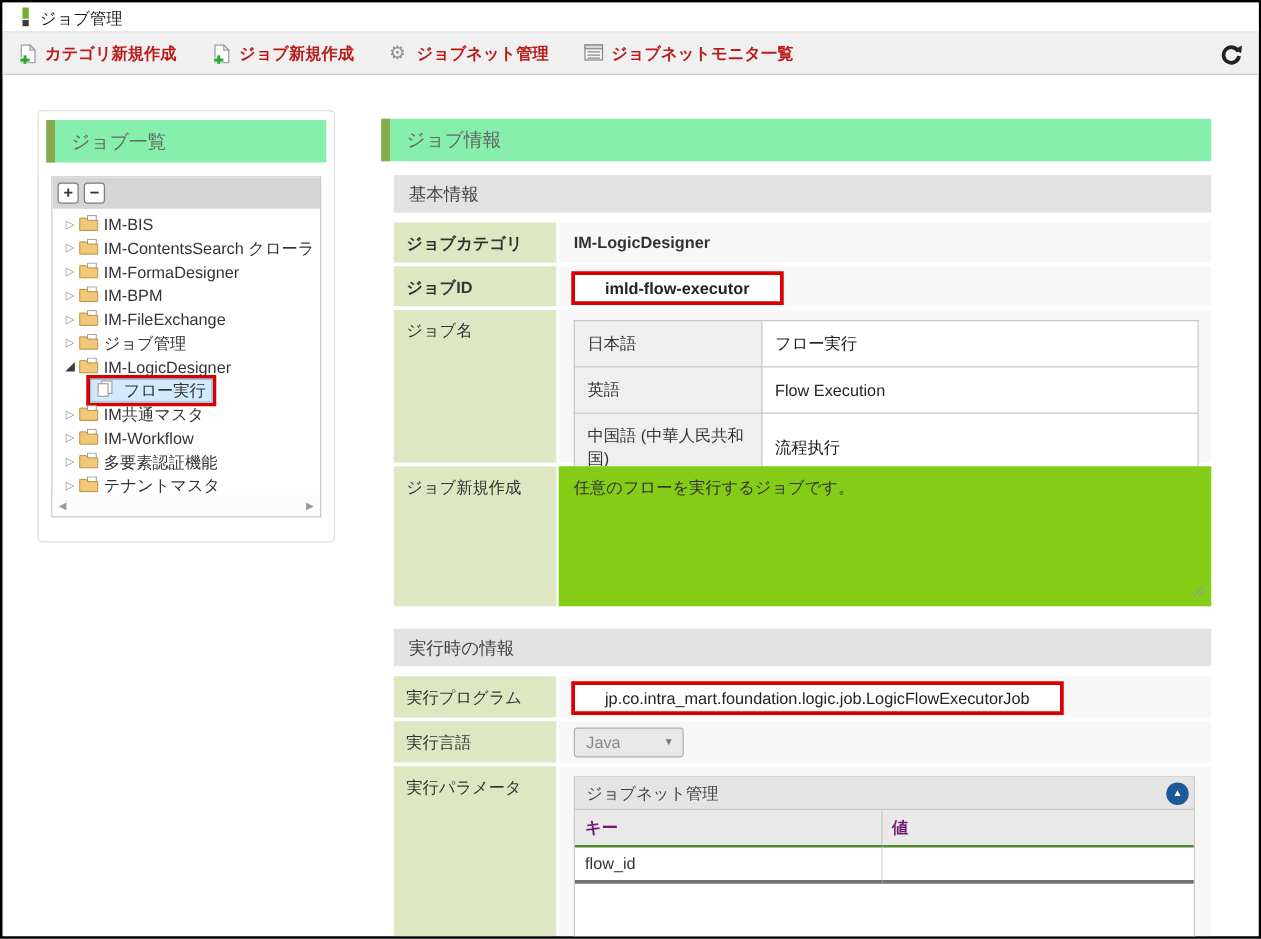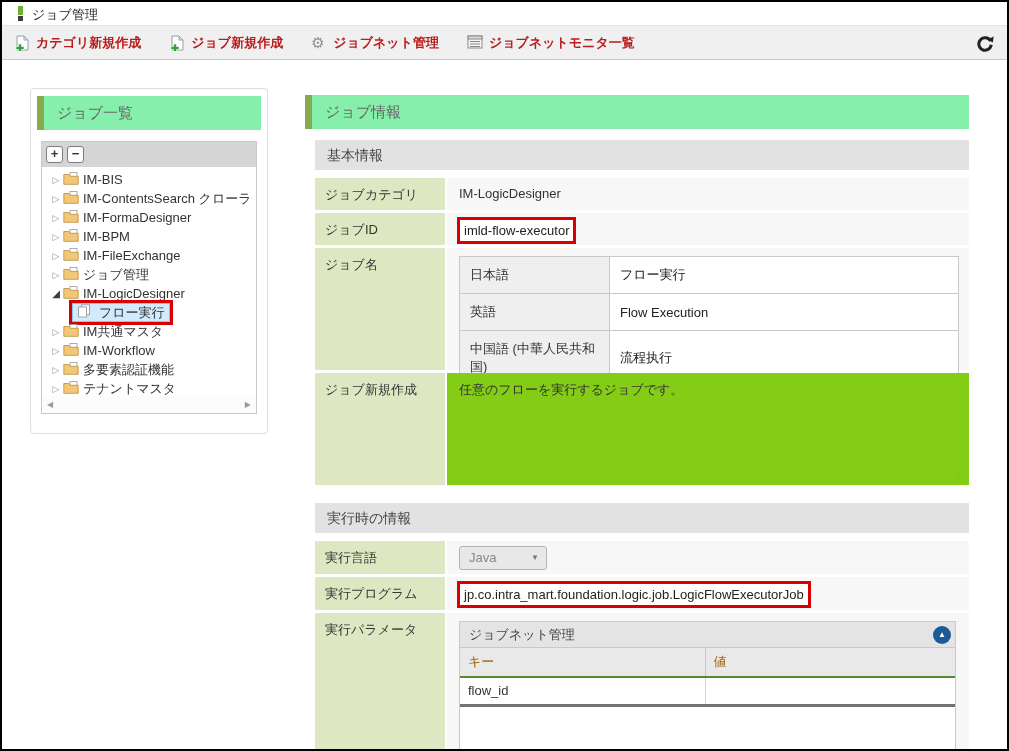--- a/index.html
+++ b/index.html
@@ -60,48 +60,48 @@
   .right-panel { position:absolute; left:301px; top:86px; width:666px; height:661px; }
   .rp-content { position:absolute; left:12px; top:52px; width:654px; }
 
   .section-bar { height:30px; background:#e2e2e2; line-height:30px; padding-left:12px;
     font-size:14px; color:#444; margin-bottom:8px; }
   .section-bar.runtime { margin-top:18px; }
 
   .frow { display:flex; margin-bottom:3px; }
   .flabel { flex:0 0 130px; background:#dde8c3; padding:8px 0 0 10px; color:#333; }
   .fvalue { flex:1; background:#f7f7f7; margin-left:2px; padding:8px 0 0 12px; position:relative; }
-  .h32 { height:32px; }
+  .h32 { height:32px;font-weight:bold; }
   .h122 { height:122px; }
   .h112 { height:112px; }
   .h33 { height:33px; }
   .h136 { height:136px; }
 
-  .red-box { display:inline-block; border:3px solid #d80000; background:#fff; padding:3px 4px; margin-left:-2px; margin-top:-4px; color:#222; }
+  .red-box { display:inline-block; border:3px solid #d80000; background:#fff; padding:3px 24px; margin-left:-2px; margin-top:-4px; color:#222; }
 
   .name-table { border-collapse:collapse; margin-top:0px; width:500px; }
   .name-table td { border:1px solid #c9c9c9; padding:9px 10px; }
   .name-table .nt-label { width:150px; background:#efefef; color:#333; }
   .name-table .nt-value { background:#fff; color:#222; }
 
   .desc-area { position:absolute; left:0; top:0; right:0; bottom:0; background:#84cc16; padding:8px 12px; }
   .resize-handle { position:absolute; right:5px; bottom:4px; }
 
   .select-box { display:inline-block; width:88px; height:24px; background:#e8e8e8; border:1px solid #b3b3b3;
     border-radius:3px; color:#888; line-height:22px; padding-left:9px; position:relative; margin-top:-3px; cursor:default; }
   .select-box .caret { position:absolute; right:7px; top:0; font-size:8px; color:#777; line-height:22px; }
 
   .param-box { margin-left:0px; width:497px; border:1px solid #c9c9c9; background:#fff; height:145px; position:relative; }
   .param-hd { height:26px; background:#e4e4e4; border-bottom:1px solid #c9c9c9; position:relative;
     line-height:26px; padding-left:9px; color:#444; }
   .collapse-btn { position:absolute; right:4px; top:4px; width:18px; height:18px; border-radius:50%;
     background:#1b5a97; color:#fff; font-size:8px; line-height:18px; text-align:center; cursor:pointer; }
   .param-table { width:100%; border-collapse:collapse; }
-  .param-table th { background:#e9e9e9; font-weight:normal; text-align:left; padding:5px 8px;
-    border-right:1px solid #c9c9c9; border-bottom:2px solid #558b2f; color:#a16207; height:26px; }
+  .param-table th { background:#e9e9e9; font-weight:bold; text-align:left; padding:5px 8px;
+    border-right:1px solid #c9c9c9; border-bottom:2px solid #558b2f; color:#701a75; height:26px; }
   .param-table th:last-child { border-right:none; }
   .param-table td { border-right:1px solid #d2d2d2; border-bottom:3px solid #737373; padding:5px 8px; height:28px; background:#fff; }
   .param-table td:last-child { border-right:none; }
   .col-key { width:245px; }
 </style>
 </head>
 <body>
 
 <div class="screen">
 
@@ -328,33 +328,33 @@
             <svg width="10" height="10" viewBox="0 0 10 10">
                 <path d="M9 1 L1 9 M9 5 L5 9" stroke="#999" stroke-width="1" fill="none"></path>
               </svg>
           </span>
         </div>
       </div>
 
       <div class="section-bar runtime">実行時の情報</div>
 
       <div class="frow h33">
+        <div class="flabel">実行プログラム</div>
+        <div class="fvalue">
+          <span class="red-box">jp.co.intra_mart.foundation.logic.job.LogicFlowExecutorJob</span>
+        </div>
+      </div>
+
+      <div class="frow h33">
         <div class="flabel">実行言語</div>
         <div class="fvalue">
           <span class="select-box">
             <span>Java</span>
             <span class="caret">▼</span>
           </span>
-        </div>
-      </div>
-
-      <div class="frow h33">
-        <div class="flabel">実行プログラム</div>
-        <div class="fvalue">
-          <span class="red-box">jp.co.intra_mart.foundation.logic.job.LogicFlowExecutorJob</span>
         </div>
       </div>
 
       <div class="frow h136">
         <div class="flabel">実行パラメータ</div>
         <div class="fvalue">
           <div class="param-box">
             <div class="param-hd">
               <span>ジョブネット管理</span>
               <span class="collapse-btn">▲</span>

